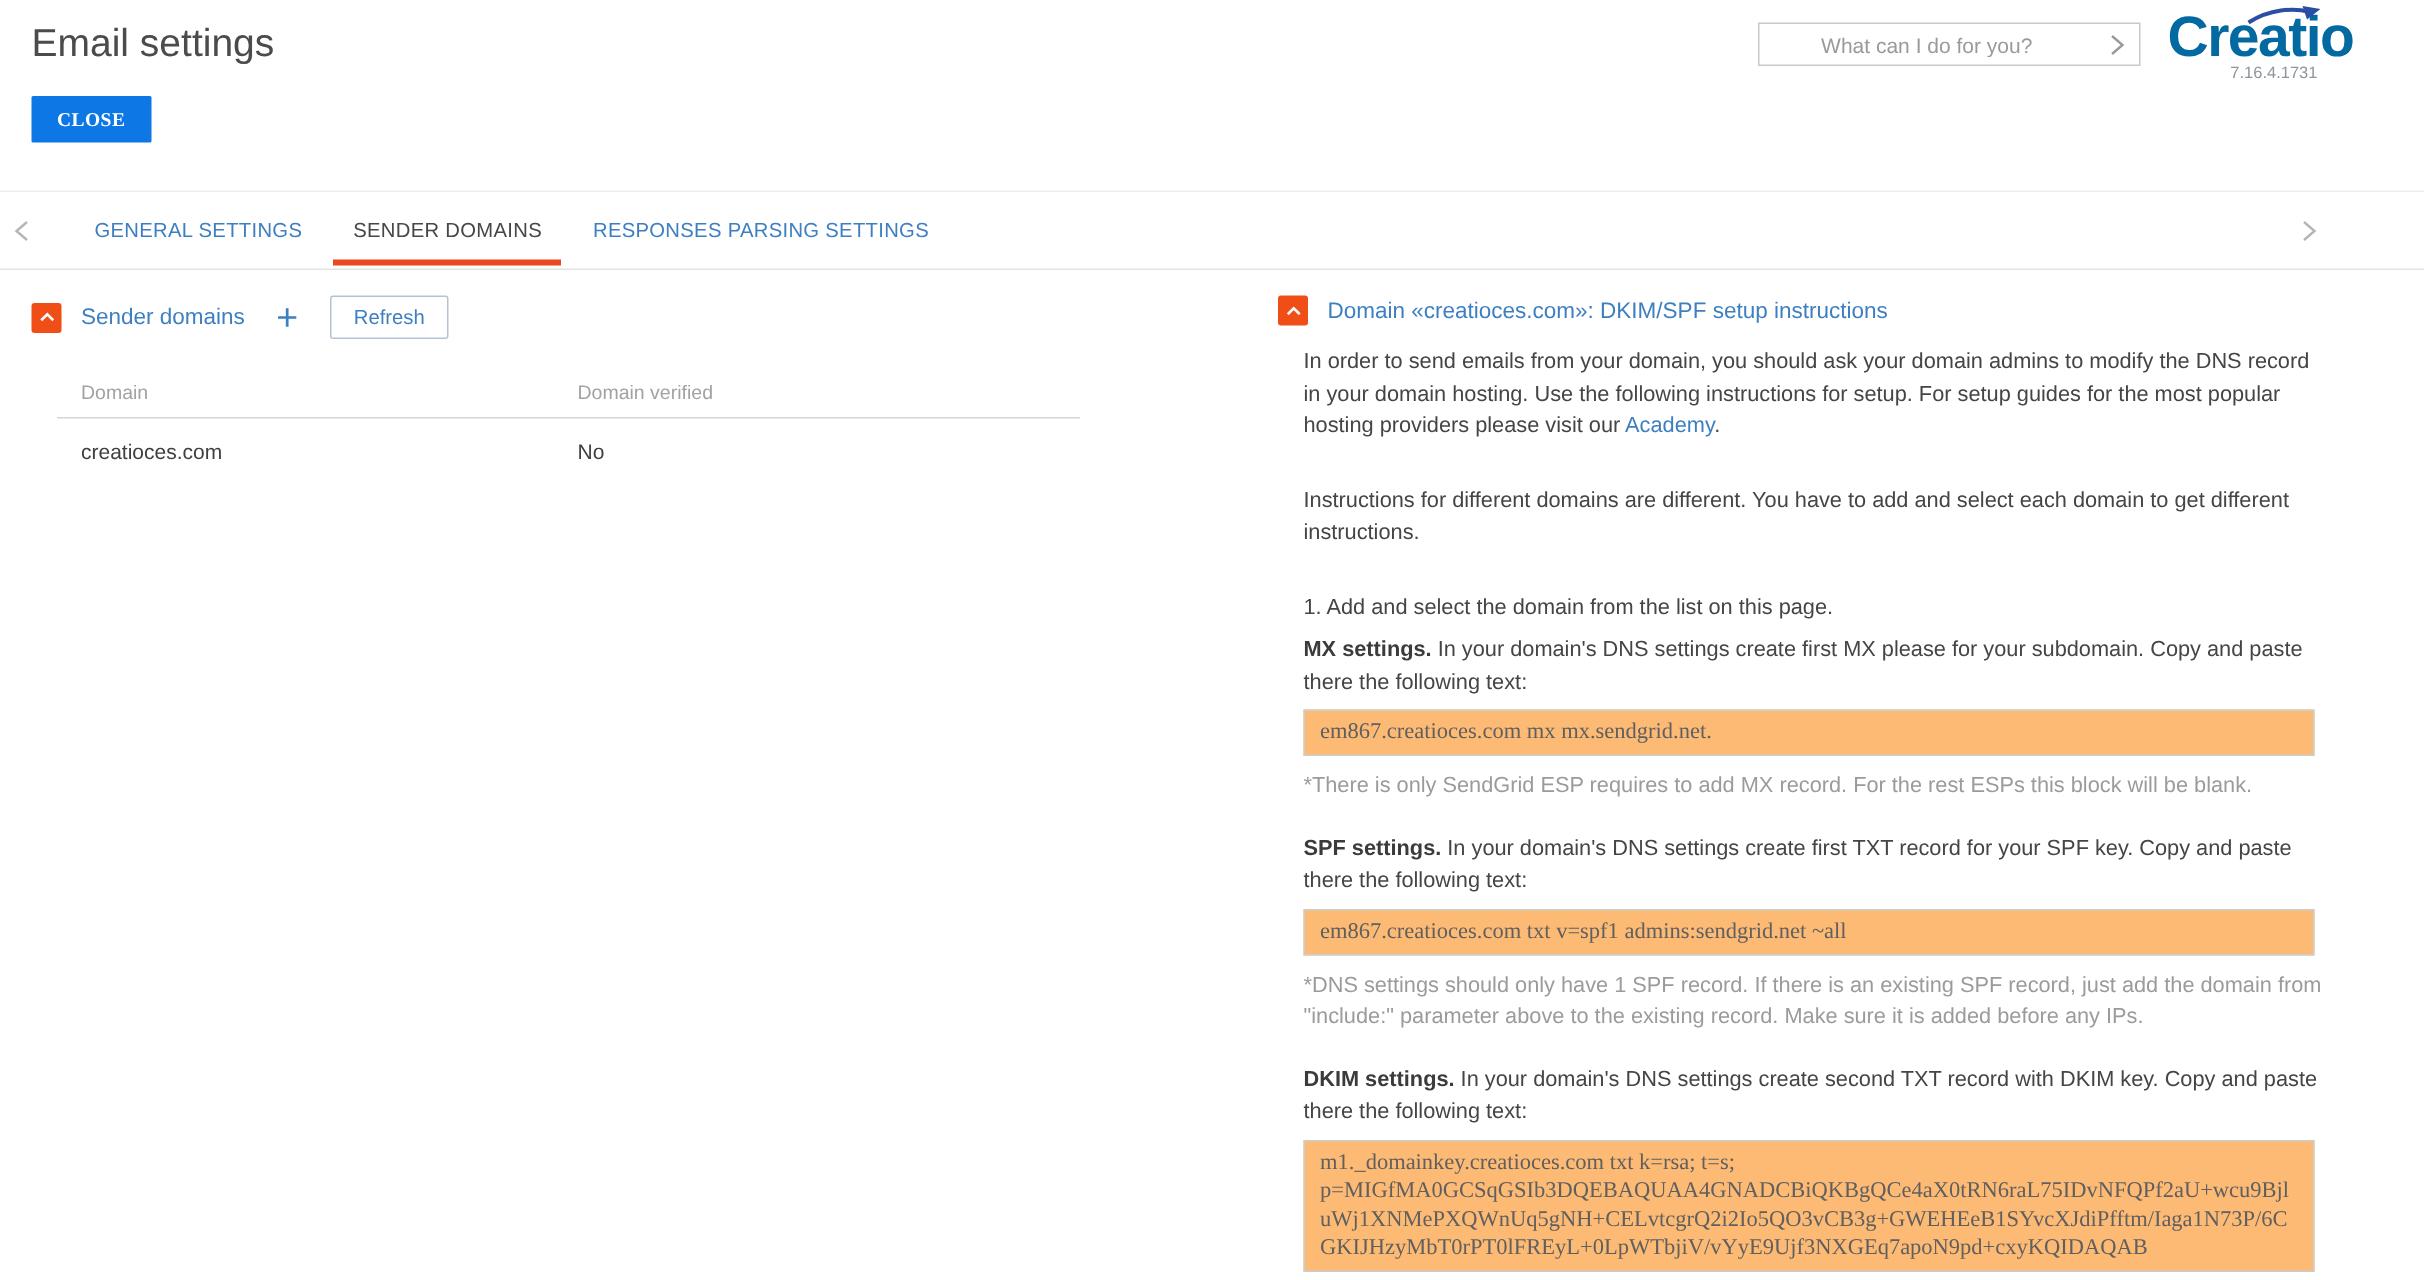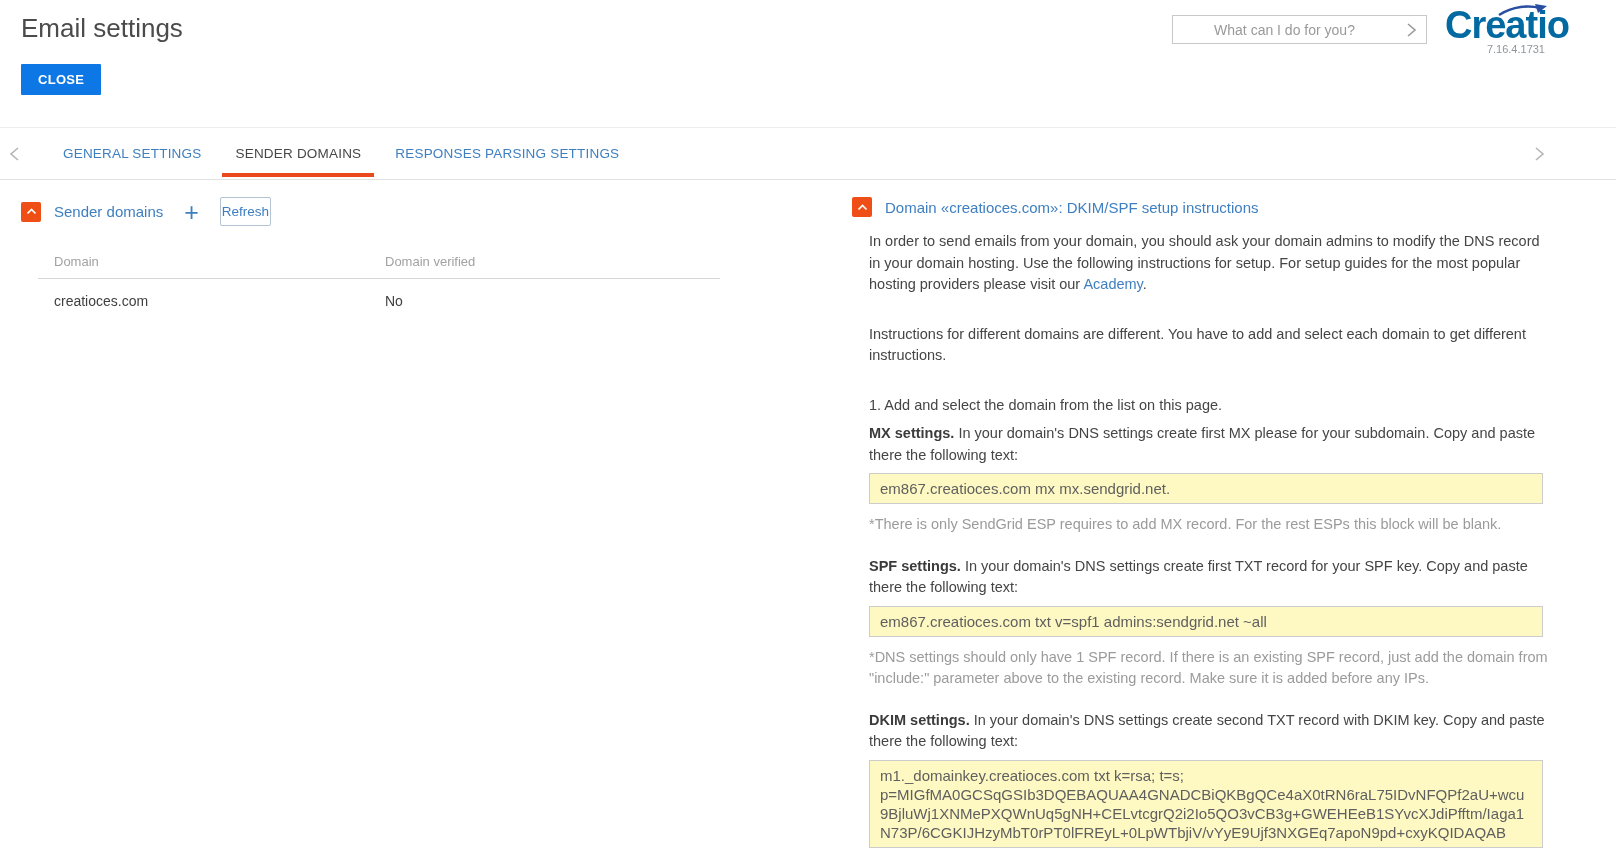--- a/index.html
+++ b/index.html
@@ -5,21 +5,21 @@
   * { margin:0; padding:0; box-sizing:border-box; }
   html,body { width:1616px; height:853px; background:#fff; overflow:hidden;
     font-family:"Liberation Sans", sans-serif; color:#444; }
   .page { position:relative; width:1616px; height:619px; background:#fff; }
 
   
   .hdr { position:relative; height:128px; background:#fff; border-bottom:1px solid #ededed; }
   .page-title { position:absolute; left:21px; top:13px; font-size:26px; color:#4b4b4b; font-weight:400; }
   .close-btn { position:absolute; left:21px; top:64px; height:31px; padding:0 17px;
     background:#0d77e6; color:#fff; border:none; font-size:13px; font-weight:700;
-    letter-spacing:.3px; border-radius:1px; cursor:pointer; font-family:Liberation Sans, sans-serif; }
+    letter-spacing:.3px; border-radius:1px; cursor:pointer; font-family:Liberation Serif, serif; }
   .search { position:absolute; left:1172px; top:15px; width:255px; height:29px;
     border:1px solid #c9c9c9; background:#fff; display:flex; align-items:center; }
   .search input { flex:1; border:none; outline:none; padding:0 10px; font-size:14px; color:#444;
     font-family:"Liberation Sans",sans-serif; background:transparent;text-align:center; }
   .search input::placeholder { color:#9a9a9a; }
   .search .go { width:30px; height:100%; display:flex; align-items:center; justify-content:center; cursor:pointer; }
   .logo-wrap { position:absolute; right:71px; top:8px; width:100px; text-align:right; }
   .logo-text { font-size:38px; color:#0369a1; letter-spacing:-1px; font-weight:700; line-height:34px; position:relative; }
   .logo-swoosh { position:absolute; right:-2px; top:-6px; }
   .version { font-size:11px; color:#8e959c; margin-top:1px; }
@@ -37,39 +37,39 @@
 
   
   .content { position:relative; }
   .panel-hd { display:flex; align-items:center; }
   .collapse-btn { width:20px; height:20px; background:#ef4f17; border-radius:2px; border:none;
     display:flex; align-items:center; justify-content:center; cursor:pointer; flex:none; }
   .panel-title { color:#3e7fc1; font-size:15px; margin-left:13px; cursor:pointer; }
 
   .left-col { position:absolute; left:21px; top:17px; width:740px; }
   .add-btn { color:#3e7fc1; font-size:25px; font-weight:300; margin-left:21px; cursor:pointer; line-height:20px; }
-  .refresh-btn { margin-left:21px; height:29px; padding:0 1px; background:#fff;
+  .refresh-btn { margin-left:21px; height:29px; padding:0 15px; background:#fff;
     border:1px solid #b4c3d4; border-radius:2px; color:#3e7fc1; font-size:13.5px; cursor:pointer;
     font-family:"Liberation Sans",sans-serif; }
   .grid { margin:28px 0 0 17px; width:682px; }
   .grid-head { display:flex; padding:0 0 9px 16px; border-bottom:1px solid #d6d6d6; }
   .grid-head .c1 { width:331px; color:#a2a2a2; font-size:13px; }
   .grid-head .c2 { color:#a2a2a2; font-size:13px; }
   .grid-row { display:flex; padding:14px 0 6px 16px; cursor:pointer; }
   .grid-row .c1 { width:331px; color:#3f3f3f; font-size:14px; }
   .grid-row .c2 { color:#3f3f3f; font-size:14px; }
 
   .right-col { position:absolute; left:852px; top:17px; width:700px; }
   .right-body { margin:14px 0 0 17px; width:679px; font-size:14.5px; line-height:21.5px; color:#454545; }
   .right-body p { margin:0 0 7px 0; }
   .gap { height:21px; }
   .right-body b { color:#3b3b3b; }
   a.link { color:#3e7fc1; text-decoration:none; cursor:pointer; }
-  .code { box-sizing:content-box; width:652px; border:1px solid #ccc; background:#fef9c3;
-    padding:5px 10px; margin:3px 0 10px 0; font-family:Liberation Sans, sans-serif;
+  .code { box-sizing:content-box; width:652px; border:1px solid #ccc; background:#fdba74;
+    padding:5px 10px; margin:3px 0 10px 0; font-family:Liberation Serif, serif;
     font-size:15px; line-height:19px; color:#5f5f5f; white-space:pre-wrap; word-break:break-all; }
   .note { color:#9b9b9b; margin-bottom:20px !important; }
 
   .chev { display:block; }
 </style>
 </head>
 <body>
 
 <div class="page">
 

